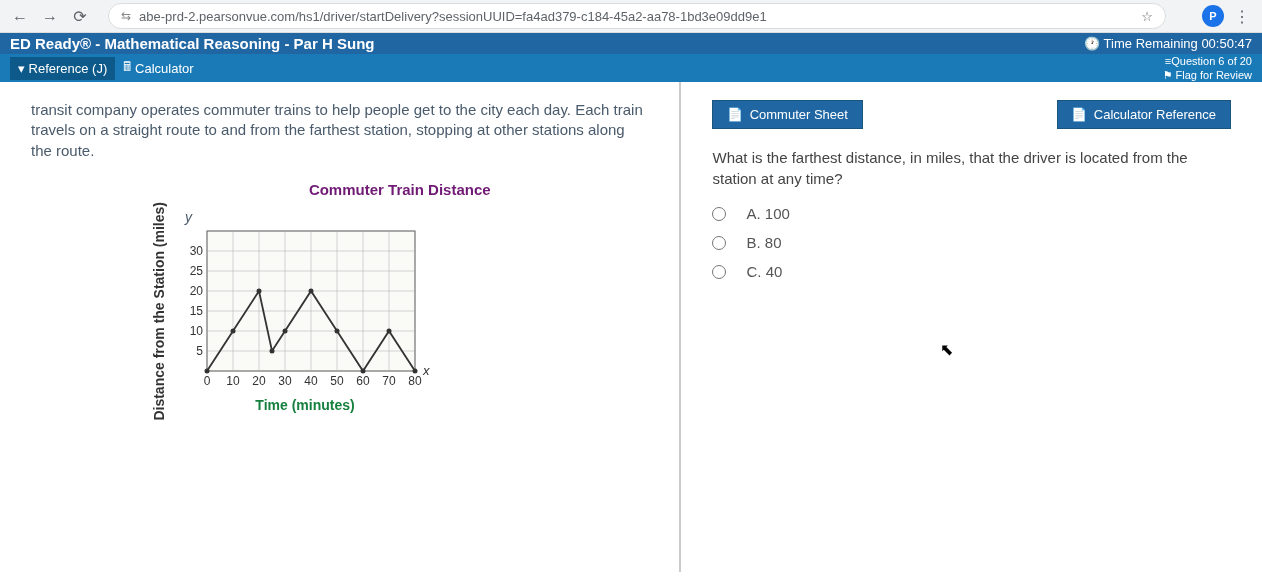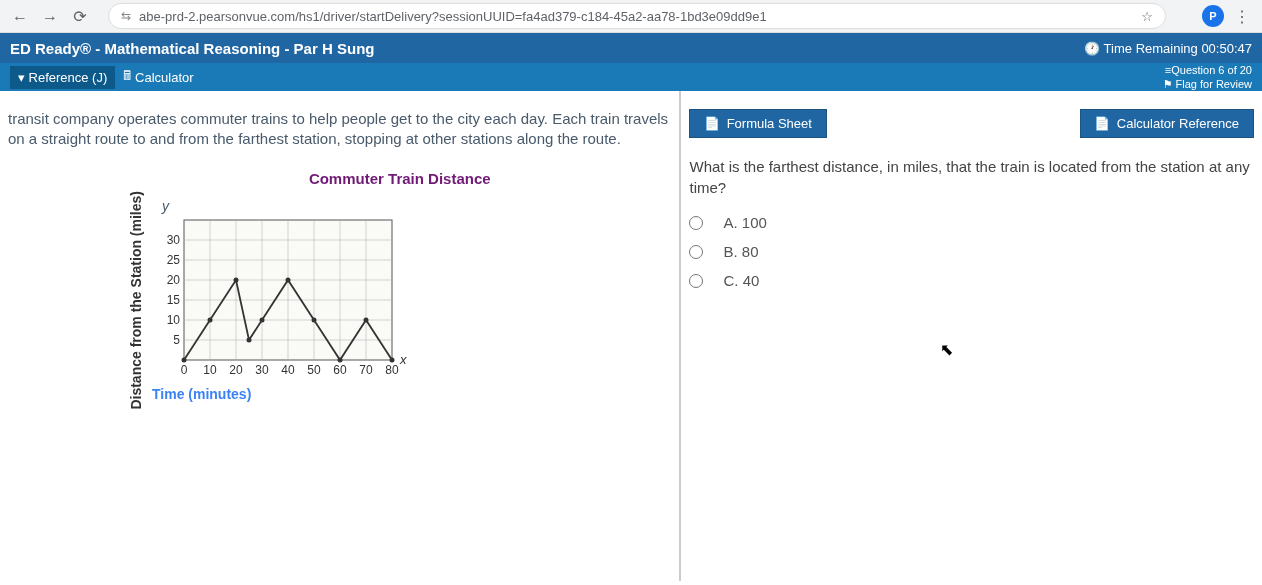--- a/index.html
+++ b/index.html
@@ -6,51 +6,51 @@
 body { width: 1262px; height: 585px; background: #fff; overflow: hidden; }
 
 .browser-bar { height: 33px; background: #f1f3f4; display: flex; align-items: center; padding: 0 8px; border-bottom: 1px solid #ddd; }
 .nav-btn { width: 24px; height: 24px; display: flex; align-items: center; justify-content: center; color: #5f6368; margin-right: 6px; }
 .url-bar { flex: 1; height: 26px; background: #fff; border-radius: 13px; display: flex; align-items: center; padding: 0 12px; font-size: 13px; color: #5f6368; margin: 0 30px 0 10px; border: 1px solid #ddd; }
 .lock-icon { margin-right: 8px; color: #888; font-size: 12px; }
 .star-icon { margin-left: 8px; color: #5f6368; }
 .profile { width: 22px; height: 22px; border-radius: 50%; background: #1a73e8; color: #fff; display: flex; align-items: center; justify-content: center; font-size: 11px; font-weight: bold; margin: 0 6px; }
 .menu-dots { color: #5f6368; font-size: 16px; padding: 0 4px; }
 
-.app-header { background: #2066a3; color: #fff; height: 30px; display: flex; align-items: center; padding: 0 10px; font-size: 15px; font-weight: bold; }
+.app-header { background: #2066a3; color: #fff; height: 21px; display: flex; align-items: center; padding: 0 10px; font-size: 15px; font-weight: bold; }
 .app-header .right { margin-left: auto; text-align: right; font-size: 13px; font-weight: normal; }
 .clock-icon { font-size: 13px; }
 
 .toolbar { background: #1a7ab8; color: #fff; height: 28px; display: flex; align-items: center; padding: 0 10px; font-size: 13px; }
 .toolbar .right { margin-left: auto; text-align: right; font-size: 11px; line-height: 14px; }
 .toolbar .dropdown { background: #0d5a8a; padding: 4px 8px; margin-right: 8px; }
 .toolbar-item { margin-right: 12px; display: flex; align-items: center; gap: 4px; }
 
 .content { display: flex; height: calc(100% - 95px); }
-.pane { padding: 18px 8px; font-size: 15px; color: #495a6b; }
+.pane { padding: 18px 31px; font-size: 15px; color: #495a6b; }
 .left-pane { width: 54%; border-right: 2px solid #ccc; }
 .right-pane { width: 46%; }
 
 .ref-buttons { display: flex; gap: 12px; margin-bottom: 18px; }
 .ref-btn { background: #2066a3; color: #fff; padding: 6px 14px; font-size: 13px; display: flex; align-items: center; gap: 6px; border: 1px solid #1a5580; }
 .ref-btn:last-child { margin-left: auto; }
 
 .question-text { color: #444; margin-bottom: 16px; line-height: 1.4; }
 
 .options { margin-top: 10px; }
 .option { margin: 12px 0; display: flex; align-items: center; gap: 20px; color: #555; }
 .option input { width: 14px; height: 14px; }
 
 .chart-container { margin-top: 20px; margin-left: 120px; }
 .chart-title { font-weight: bold; text-align: center; margin-bottom: 4px; font-size: 15px; color: #701a75; }
 .chart-wrap { display: flex; align-items: center; }
 .y-axis-label { writing-mode: vertical-rl; transform: rotate(180deg); font-weight: bold; font-size: 14px; color: #333; margin-right: 8px; }
 .chart-inner { position: relative; }
 .y-label-var { text-align: left; font-style: italic; margin-left: 10px; font-size: 14px; }
-.x-axis-label { font-weight: bold; font-size: 14px; margin-top: 2px; color: #3b82f6; }
+.x-axis-label { text-align: center; font-weight: bold; font-size: 14px; margin-top: 2px; color: #15803d; }
 svg.chart { display: block; }
 .cursor { position: absolute; left: 940px; top: 340px; font-size: 16px; color: #000; }
 </style>
 </head>
 <body>
 
 <div class="browser-bar">
   <div class="nav-btn">←</div>
   <div class="nav-btn">→</div>
   <div class="nav-btn">⟳</div>
@@ -144,28 +144,28 @@
           <div class="x-axis-label">Time (minutes)</div>
         </div>
       </div>
     </div>
   </div>
 
   <div class="pane right-pane">
     <div class="ref-buttons">
       <div class="ref-btn">
         <span>📄</span>
-        <span>Formula Sheet</span>
+        <span>Commuter Sheet</span>
       </div>
       <div class="ref-btn">
         <span>📄</span>
         <span>Calculator Reference</span>
       </div>
     </div>
-    <p class="question-text">What is the farthest distance, in miles, that the train is located from the station at any time?</p>
+    <p class="question-text">What is the farthest distance, in miles, that the driver is located from the station at any time?</p>
     <div class="options">
       <label class="option">
           <input type="radio" name="ans" style="">
           <span>A. 100</span>
         </label>
       <label class="option">
           <input type="radio" name="ans" style="">
           <span>B. 80</span>
         </label>
       <label class="option">

